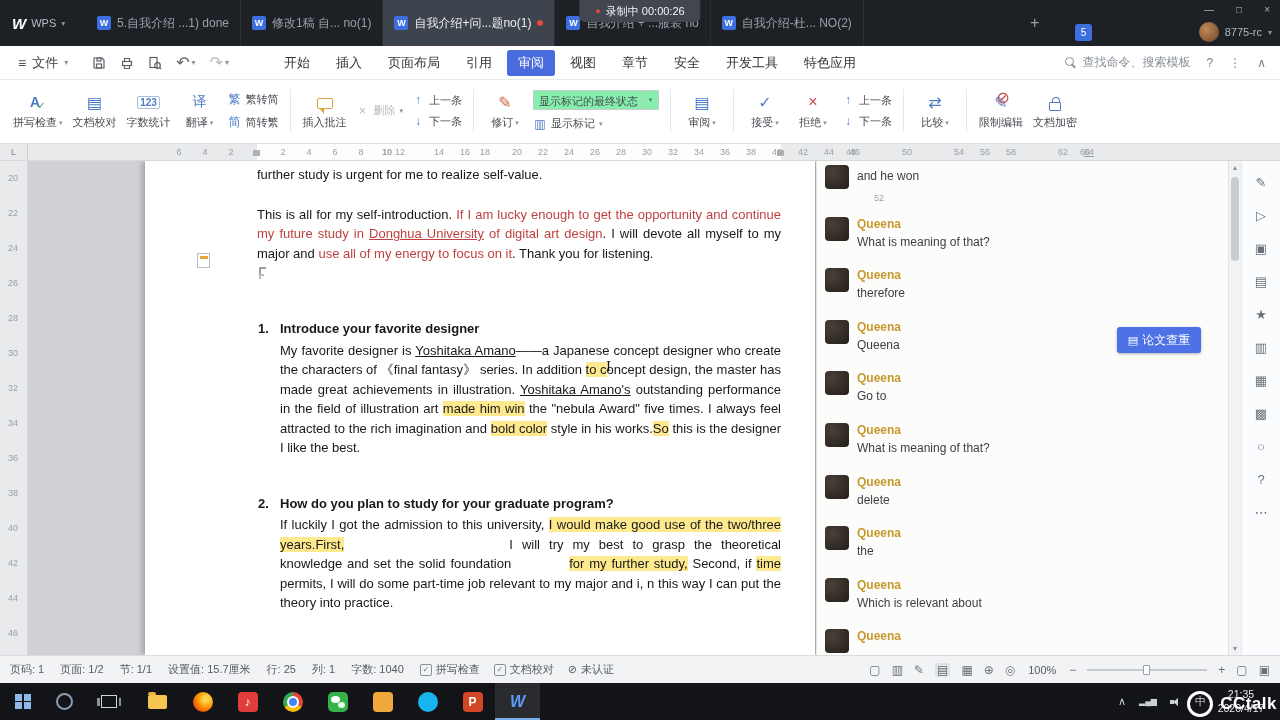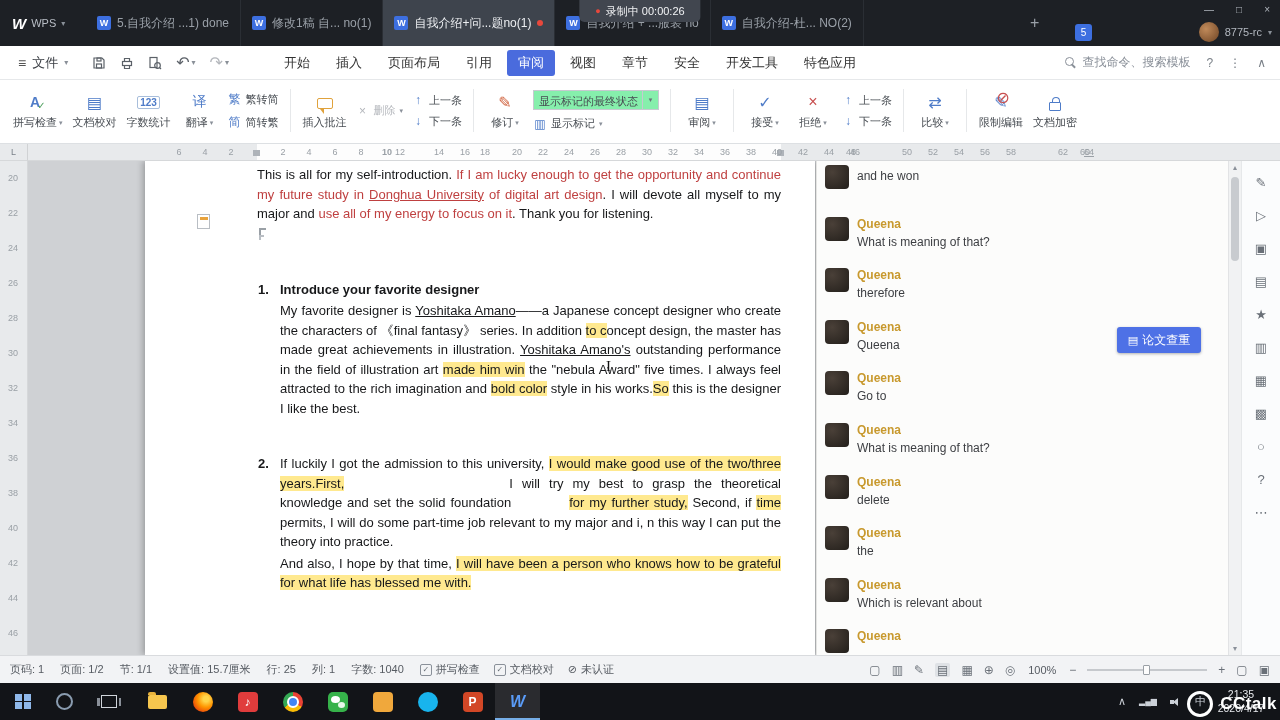--- a/index.html
+++ b/index.html
@@ -454,21 +454,21 @@
       <span class="hrnum" style="left: 673px;">32</span>
       <span class="hrnum" style="left: 699px;">34</span>
       <span class="hrnum" style="left: 725px;">36</span>
       <span class="hrnum" style="left: 751px;">38</span>
       <span class="hrnum" style="left: 777px;">40</span>
       <span class="hrnum" style="left: 803px;">42</span>
       <span class="hrnum" style="left: 829px;">44</span>
       <span class="hrnum" style="left: 855px;">46</span>
       <span class="hrnum" style="left: 851px;">48</span>
       <span class="hrnum" style="left: 907px;">50</span>
-      <span class="hrnum" style="left: 933px;">52</span>
+      <span class="hrnum" style="left: 879px; margin-top: 46px;">52</span>
       <span class="hrnum" style="left: 959px;">54</span>
       <span class="hrnum" style="left: 985px;">56</span>
       <span class="hrnum" style="left: 1011px;">58</span>
       <span class="hrnum" style="left: 1037px; margin-left: 48px;">60</span>
       <span class="hrnum" style="left: 1063px;">62</span>
       <span class="hrnum" style="left: 1089px; text-decoration: underline;">64</span>
     </div>
 </div>
 
 <div class="workspace">
@@ -486,39 +486,40 @@
         <span class="vrnum" style="top: 327px;">38</span>
         <span class="vrnum" style="top: 362px;">40</span>
         <span class="vrnum" style="top: 397px;">42</span>
         <span class="vrnum" style="top: 432px;">44</span>
         <span class="vrnum" style="top: 467px;">46</span>
       </div>
   </div>
 
   <div class="page">
     <div class="content">
+      <div class="p-top"><span>further study is urgent for me to realize self-value.</span></div>
       <div><span>This is all for my self-introduction. </span><span class="run-red">If I am lucky enough to get the opportunity and continue my future study in </span><span class="run-red run-u">Donghua University</span><span class="run-red"> of digital art design</span><span>. I will devote all myself to my major and </span><span class="run-red">use all of my energy to focus on it</span><span>. Thank you for listening.</span></div>
       <div class="rev-marks">
         <span class="rev-sq"></span>
         <span class="rev-sq2"></span>
         <span class="margin-ic"></span>
       </div>
       <div class="qa">
         <div class="qa-head">
           <span class="qa-num">1.</span>
           <span>Introduce your favorite designer</span>
         </div>
         <div class="qa-body"><span>My favorite designer is </span><span class="run-u">Yoshitaka Amano</span><span>——a Japanese concept designer who create the characters of 《final fantasy》 series. In addition </span><span class="run-hl">to c</span><span>oncept design, the master has made great achievements in illustration. </span><span class="run-u">Yoshitaka Amano's</span><span> outstanding performance in the field of illustration art </span><span class="run-hl">made him win</span><span> the "nebula Award" five times. I always feel attracted to the rich imagination and </span><span class="run-hl">bold color</span><span> style in his works.</span><span class="run-hl">So</span><span> this is the designer I like the best.</span></div>
       </div>
       <div class="qa qa2">
         <div class="qa-head">
           <span class="qa-num">2.</span>
+          <span>How do you plan to study for your graduate program?</span>
         </div>
         <div class="qa-body"><span>If luckily I got the admission to this university, </span><span class="run-hl">I would make good use of the two/three years.First,</span><span class="run-gap-lg"></span><span>I will try my best to grasp the theoretical knowledge and set the solid foundation</span><span class="run-gap-sm"></span><span class="run-hl">for my further study,</span><span> Second, if </span><span class="run-hl">time</span><span> permits, I will do some part-time job relevant to my major and i, n this way I can put the theory into practice.</span></div>
-        <div class="qa-body"><span>And also, I hope by that time, </span><span class="run-hl">I will have been a person who knows how to be grateful for what life has blessed me with.</span></div>
       </div>
     </div>
     <span class="ibeam">I</span>
   </div>
 
   <div class="comments">
     <div>
         <div class="comment" style="top: 4px;">
           <div class="c-avatar"></div>
           <div class="c-body">

